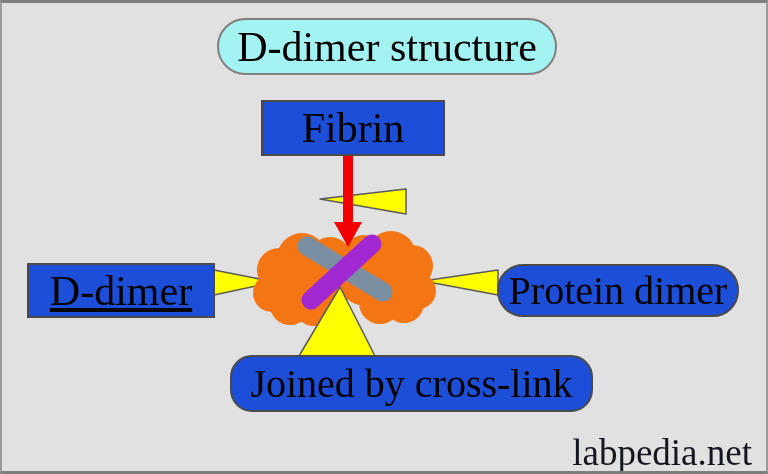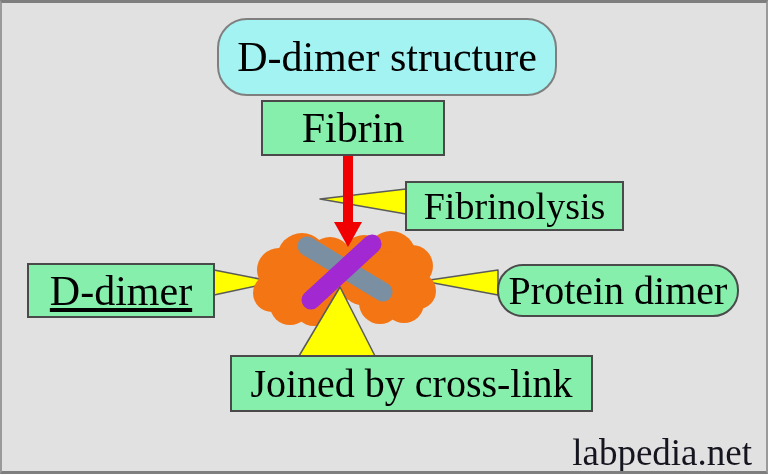--- a/index.html
+++ b/index.html
@@ -18,28 +18,28 @@
   .abs{position:absolute;}
   .box{
     position:absolute;
     display:flex;align-items:center;justify-content:center;
     color:#000;
     text-align:center;
     box-sizing:border-box;
     z-index:3;
     line-height:1;
   }
-  .ybox{background:#86efac;border:2px solid #4a4a4a;}
+  .ybox{background:#1d4ed8;border:2px solid #4a4a4a;}
   .cyanbox{background:#a4f3f3;border:2px solid #7f7f7f;}
-  #title-box{left:215px;top:15px;width:340px;height:78px;font-size:42px;border-radius:30px;}
+  #title-box{left:215px;top:15px;width:340px;height:57px;font-size:42px;border-radius:30px;}
   #fibrin-box{left:259px;top:97px;width:184px;height:56px;font-size:42px;}
   #fibrinolysis-box{left:403px;top:178px;width:219px;height:50px;font-size:38px;}
   #ddimer-box{left:25px;top:260px;width:188px;height:55px;font-size:42px;text-decoration:underline;}
   #protein-box{left:495px;top:261px;width:242px;height:53px;font-size:40px;border-radius:26px;}
-  #joined-box{left:228px;top:352px;width:363px;height:57px;font-size:40px;}
+  #joined-box{left:228px;top:352px;width:363px;height:57px;font-size:40px;border-radius:22px;}
   #watermark{
     right:14px;top:428px;
     font-size:37px;color:#15151f;
     z-index:3;
   }
   #diagram-svg{position:absolute;left:0;top:0;z-index:1;}
 </style>
 </head>
 <body>
 
@@ -82,21 +82,20 @@
     <g fill="#f00000">
       <rect x="341" y="153" width="10" height="68"></rect>
       <polygon points="332,219 360,219 346,244"></polygon>
     </g>
   </svg>
 
   <div id="title-box" class="box cyanbox">D-dimer structure</div>
 
   <div id="fibrin-box" class="box ybox">Fibrin</div>
 
-  <div id="fibrinolysis-box" class="box ybox">Fibrinolysis</div>
 
   <div id="ddimer-box" class="box ybox">D-dimer</div>
 
   <div id="protein-box" class="box ybox">Protein dimer</div>
 
   <div id="joined-box" class="box ybox">Joined by cross-link</div>
 
   <div id="watermark" class="abs">labpedia.net</div>
 
 </div>

